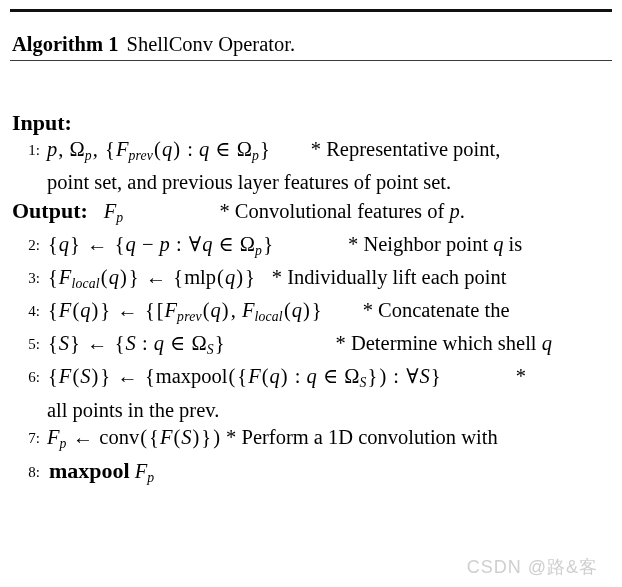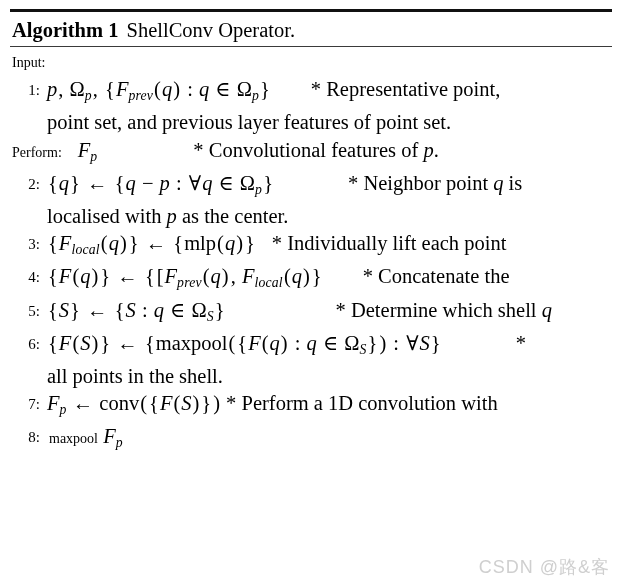--- a/index.html
+++ b/index.html
@@ -32,21 +32,21 @@
   .rule-mid {
     height: 0;
     border-top: 1.6px solid #3a3a3a;
     margin: 0;
   }
 
   
   .caption {
     font-size: 20.5px;
     line-height: 28px;
-    padding: 4px 0 2px 2px;
+    padding: 18px 0 2px 2px;
     white-space: nowrap;
   }
   .caption .cap-strong {
     font-weight: bold;
   }
   .caption .cap-rest {
     font-weight: normal;
   }
 
   
@@ -58,23 +58,24 @@
     display: flex;
     align-items: baseline;
     font-size: 20.5px;
     line-height: 27.3px;
   }
   .line.cont {
     display: block;
   }
 
   .kw {
-    font-weight: normal;
-    font-size: 14px;
+    font-weight: bold;
+    font-size: 22px;
     padding-left: 2px;
+    margin-top: 46px;
   }
 
   .num {
     display: inline-block;
     width: 30px;
     min-width: 30px;
     text-align: right;
     font-size: 15px;
     font-family: "Liberation Serif", "DejaVu Serif", serif;
     padding-right: 7px;
@@ -118,21 +119,21 @@
   .gap-out { display: inline-block; width: 96px; }
   .gap-t { display: inline-block; width: 8px; }
 
   .comment {
     font-style: normal;
   }
 
   
   .watermark {
     position: absolute;
-    right: 12px;
+    right: 24px;
     bottom: 8px;
     font-size: 18px;
     color: #cfcfcf;
     font-family: "Liberation Sans", "DejaVu Sans", sans-serif;
     letter-spacing: 1px;
     white-space: nowrap;
     user-select: none;
   }
 </style>
 </head>
@@ -156,30 +157,27 @@
 
     <div class="line">
       <span class="num">1:</span>
       <span class="code"><span class="m">p</span><span class="op">,</span> <span class="m up">Ω</span><span class="sub">p</span><span class="op">,</span> <span class="op">{</span><span class="m">F</span><span class="sub">prev</span><span class="op">(</span><span class="m">q</span><span class="op">)</span> <span class="op">:</span> <span class="m">q</span> <span class="op">∈</span> <span class="m up">Ω</span><span class="sub">p</span><span class="op">}</span><span class="gap-m"></span><span class="comment">* Representative point,</span></span>
     </div>
     <div class="line cont">
       <span class="indent">point set, and previous layer features of point set.</span>
     </div>
 
     <div class="line">
-      <span class="code"><span class="kw">Perform:</span><span class="gap-s"></span><span class="m">F</span><span class="sub">p</span><span class="gap-out"></span><span class="comment">* Convolutional features of</span> <span class="m">p</span><span class="comment">.</span></span>
+      <span class="code"><span class="kw">Output:</span><span class="gap-s"></span><span class="m">F</span><span class="sub">p</span><span class="gap-out"></span><span class="comment">* Convolutional features of</span> <span class="m">p</span><span class="comment">.</span></span>
     </div>
 
     <div class="line">
       <span class="num">2:</span>
       <span class="code"><span class="op">{</span><span class="m">q</span><span class="op">}</span> <span class="op">←</span> <span class="op">{</span><span class="m">q</span> <span class="op">−</span> <span class="m">p</span> <span class="op">:</span> <span class="op">∀</span><span class="m">q</span> <span class="op">∈</span> <span class="m up">Ω</span><span class="sub">p</span><span class="op">}</span><span class="gap-l"></span><span class="comment">* Neighbor point</span> <span class="m">q</span> <span class="comment">is</span></span>
     </div>
-    <div class="line cont">
-      <span class="indent"><span>localised with</span> <span class="m">p</span> <span>as the center.</span></span>
-    </div>
 
     <div class="line">
       <span class="num">3:</span>
       <span class="code"><span class="op">{</span><span class="m">F</span><span class="sub">local</span><span class="op">(</span><span class="m">q</span><span class="op">)</span><span class="op">}</span> <span class="op">←</span> <span class="op">{</span><span class="up">mlp</span><span class="op">(</span><span class="m">q</span><span class="op">)</span><span class="op">}</span><span class="gap-s"></span><span class="comment">* Individually lift each point</span></span>
     </div>
 
     <div class="line">
       <span class="num">4:</span>
       <span class="code"><span class="op">{</span><span class="m">F</span><span class="op">(</span><span class="m">q</span><span class="op">)</span><span class="op">}</span> <span class="op">←</span> <span class="op">{</span><span class="op">[</span><span class="m">F</span><span class="sub">prev</span><span class="op">(</span><span class="m">q</span><span class="op">)</span><span class="op">,</span> <span class="m">F</span><span class="sub">local</span><span class="op">(</span><span class="m">q</span><span class="op">)</span><span class="op">}</span><span class="gap-m"></span><span class="comment">* Concatenate the</span></span>
     </div>
@@ -187,21 +185,21 @@
     <div class="line">
       <span class="num">5:</span>
       <span class="code"><span class="op">{</span><span class="m">S</span><span class="op">}</span> <span class="op">←</span> <span class="op">{</span><span class="m">S</span> <span class="op">:</span> <span class="m">q</span> <span class="op">∈</span> <span class="m up">Ω</span><span class="sub">S</span><span class="op">}</span><span class="gap-xl"></span><span class="comment">* Determine which shell</span> <span class="m">q</span></span>
     </div>
 
     <div class="line">
       <span class="num">6:</span>
       <span class="code"><span class="op">{</span><span class="m">F</span><span class="op">(</span><span class="m">S</span><span class="op">)</span><span class="op">}</span> <span class="op">←</span> <span class="op">{</span><span class="up">maxpool</span><span class="op">(</span><span class="op">{</span><span class="m">F</span><span class="op">(</span><span class="m">q</span><span class="op">)</span> <span class="op">:</span> <span class="m">q</span> <span class="op">∈</span> <span class="m up">Ω</span><span class="sub">S</span><span class="op">}</span><span class="op">)</span> <span class="op">:</span> <span class="op">∀</span><span class="m">S</span><span class="op">}</span><span class="gap-l"></span><span class="comment">*</span></span>
     </div>
     <div class="line cont">
-      <span class="indent">all points in the shell.</span>
+      <span class="indent">all points in the prev.</span>
     </div>
 
     <div class="line">
       <span class="num">7:</span>
       <span class="code"><span class="m">F</span><span class="sub">p</span> <span class="op">←</span> <span class="up">conv</span><span class="op">(</span><span class="op">{</span><span class="m">F</span><span class="op">(</span><span class="m">S</span><span class="op">)</span><span class="op">}</span><span class="op">)</span> <span class="comment">* Perform a 1D convolution with</span></span>
     </div>
 
     <div class="line">
       <span class="num">8:</span>
       <span class="code"><span class="kw">maxpool</span> <span class="m">F</span><span class="sub">p</span></span>

